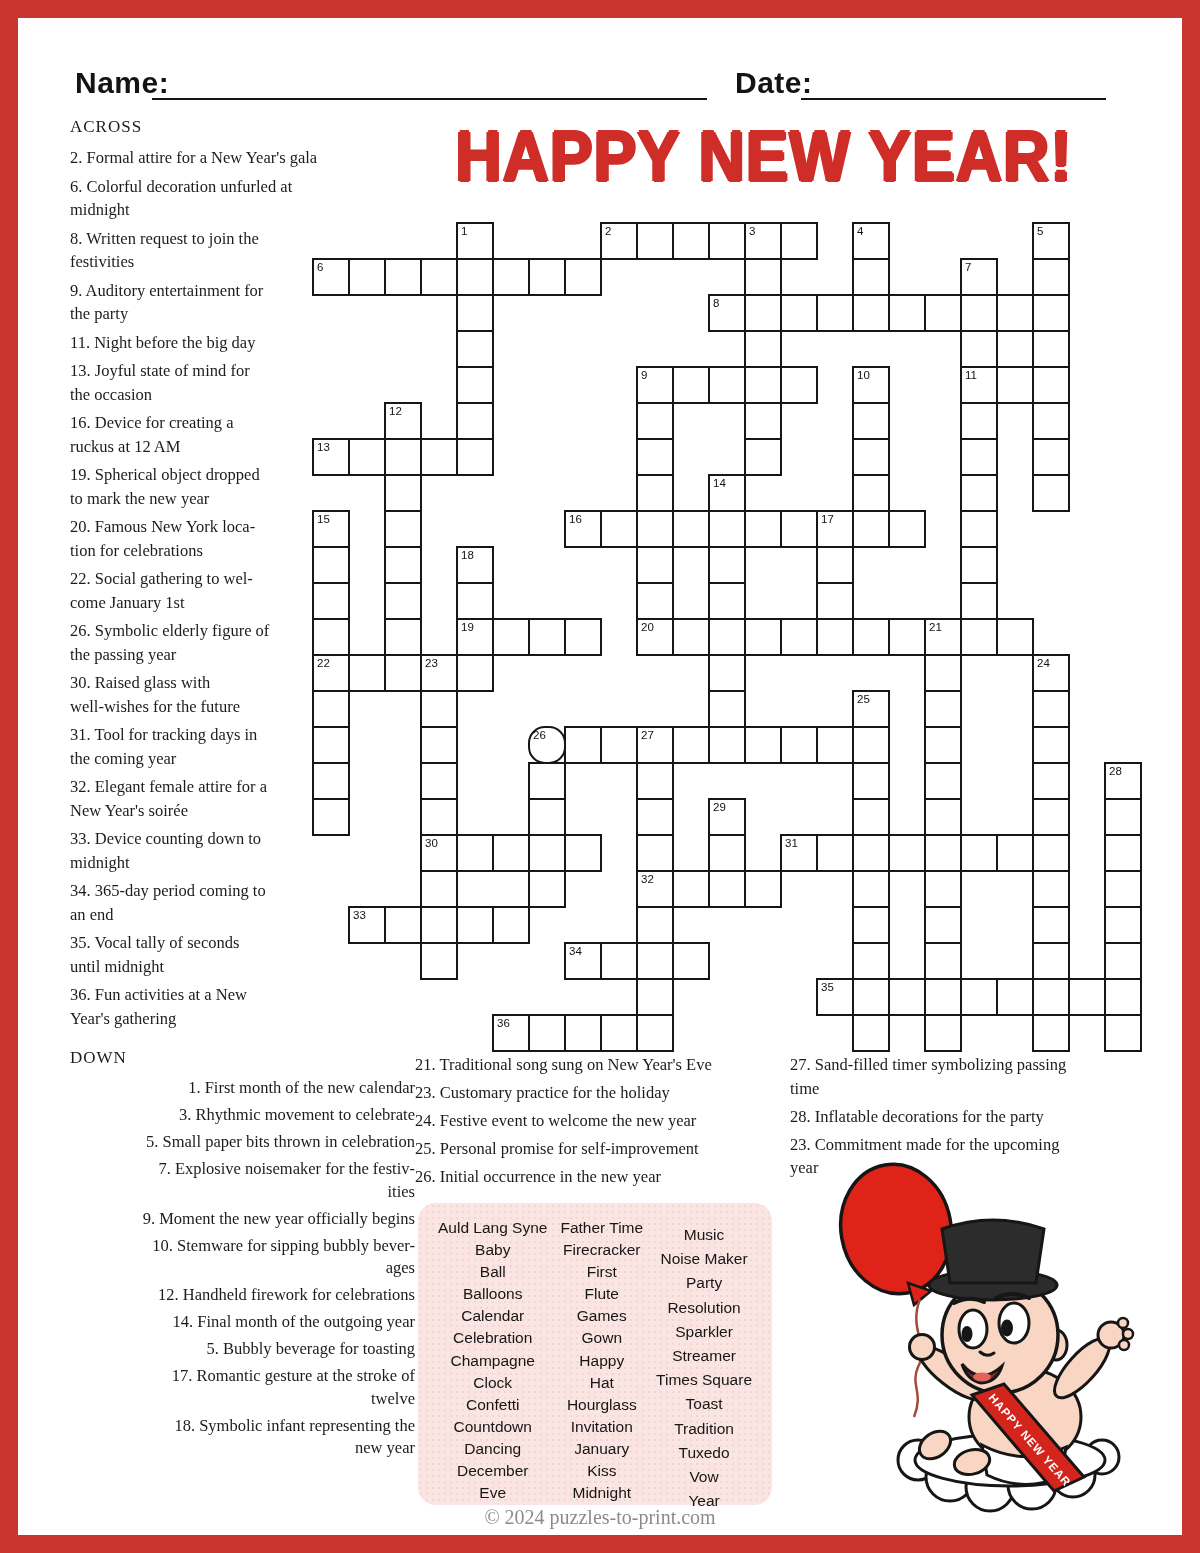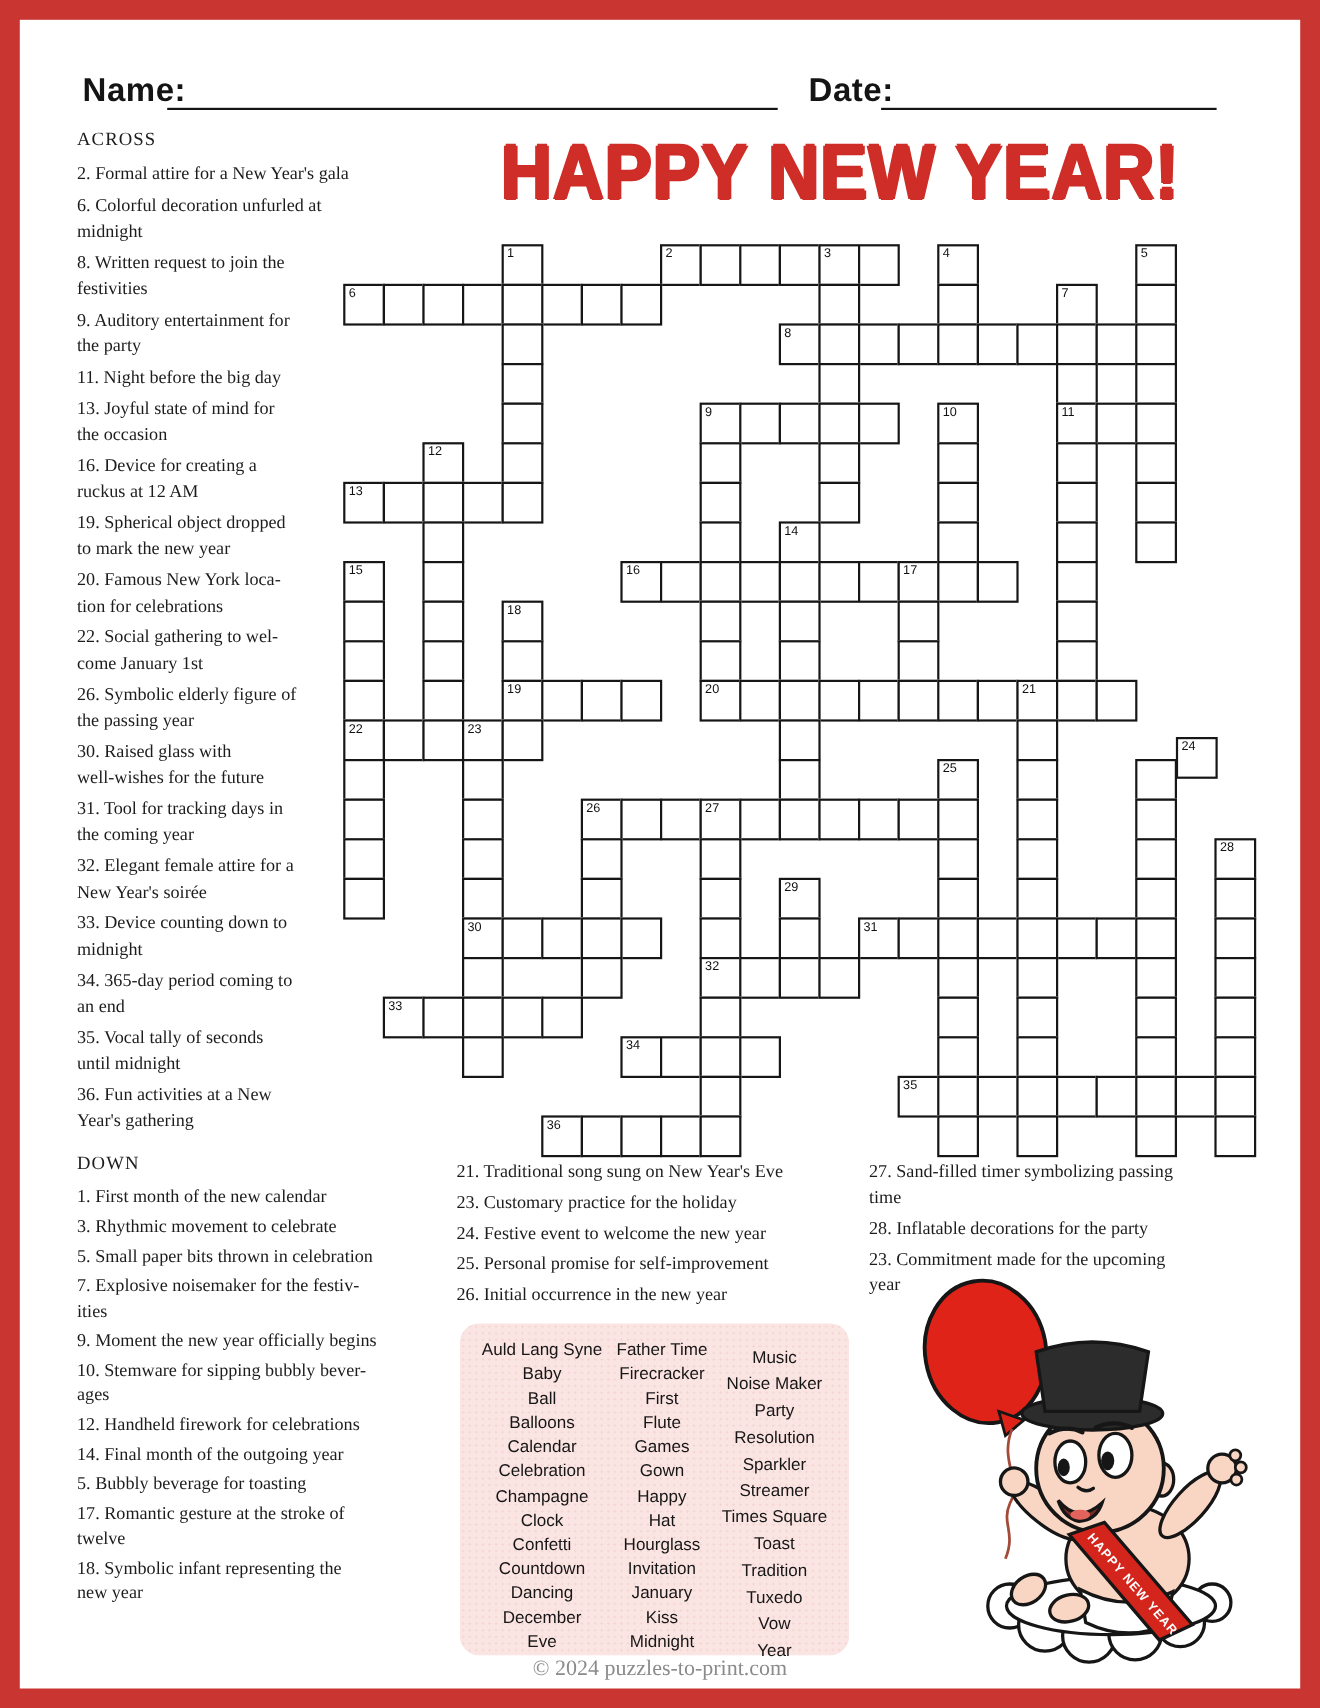--- a/index.html
+++ b/index.html
@@ -17,21 +17,21 @@
          font-family:"Liberation Sans",sans-serif;font-weight:bold;font-size:64px;
          line-height:66px;color:#cf2d27;letter-spacing:1px;white-space:nowrap;
          transform:scaleY(1.1);transform-origin:top center;
          text-shadow:1.6px 0 currentColor,-1.6px 0 currentColor,0 1.6px currentColor,0 -1.6px currentColor;}
 
   
   .col-head{font-size:17px;color:#1c1c1c;letter-spacing:1px;margin:0 0 9px 0;}
   .clues .clue{margin:0 0 5px 0;white-space:pre;font-size:16.5px;line-height:23.5px;color:#1c1c1c;}
   #across-col{position:absolute;left:70px;top:117px;width:250px;}
   #down-col{position:absolute;left:70px;top:1048px;width:345px;}
-  #down-col .clue{line-height:22.5px;margin-bottom:4.5px;}
+  #down-col .clue{line-height:22.5px;margin-bottom:4.5px;text-align:right;}
   #down-col2{position:absolute;left:415px;top:1053px;width:372px;}
   #down-col2 .clue{margin-bottom:4.5px;}
   #down-col3{position:absolute;left:790px;top:1053px;width:340px;}
   #down-col3 .clue{margin-bottom:4.5px;}
 
   
   #grid{position:absolute;left:312px;top:222px;width:832px;height:832px;}
   .cell{position:absolute;width:38px;height:38px;box-sizing:border-box;
         border:2px solid #161616;background:#fff;}
   .cellnum{position:absolute;top:0;left:3px;font-family:"Liberation Sans",sans-serif;
@@ -267,34 +267,34 @@
         <span class="cellnum">22</span>
       </div>
       <div class="cell" style="left: 36px; top: 432px;"></div>
       <div class="cell" style="left: 72px; top: 432px;"></div>
       <div class="cell" style="left: 108px; top: 432px;">
         <span class="cellnum">23</span>
       </div>
       <div class="cell" style="left: 144px; top: 432px;"></div>
       <div class="cell" style="left: 396px; top: 432px;"></div>
       <div class="cell" style="left: 612px; top: 432px;"></div>
-      <div class="cell" style="left: 720px; top: 448px; margin-left: 37px;">
+      <div class="cell" style="left: 720px; top: 432px;">
         <span class="cellnum">24</span>
       </div>
       <div class="cell" style="left: 0px; top: 468px;"></div>
       <div class="cell" style="left: 108px; top: 468px;"></div>
       <div class="cell" style="left: 396px; top: 468px;"></div>
       <div class="cell" style="left: 540px; top: 468px;">
         <span class="cellnum">25</span>
       </div>
       <div class="cell" style="left: 612px; top: 468px;"></div>
       <div class="cell" style="left: 720px; top: 468px;"></div>
       <div class="cell" style="left: 0px; top: 504px;"></div>
       <div class="cell" style="left: 108px; top: 504px;"></div>
-      <div class="cell" style="left: 216px; top: 504px;">
+      <div class="cell" style="left: 216px; top: 504px; border-radius: 17px;">
         <span class="cellnum">26</span>
       </div>
       <div class="cell" style="left: 252px; top: 504px;"></div>
       <div class="cell" style="left: 288px; top: 504px;"></div>
       <div class="cell" style="left: 324px; top: 504px;">
         <span class="cellnum">27</span>
       </div>
       <div class="cell" style="left: 360px; top: 504px;"></div>
       <div class="cell" style="left: 396px; top: 504px;"></div>
       <div class="cell" style="left: 432px; top: 504px;"></div>

